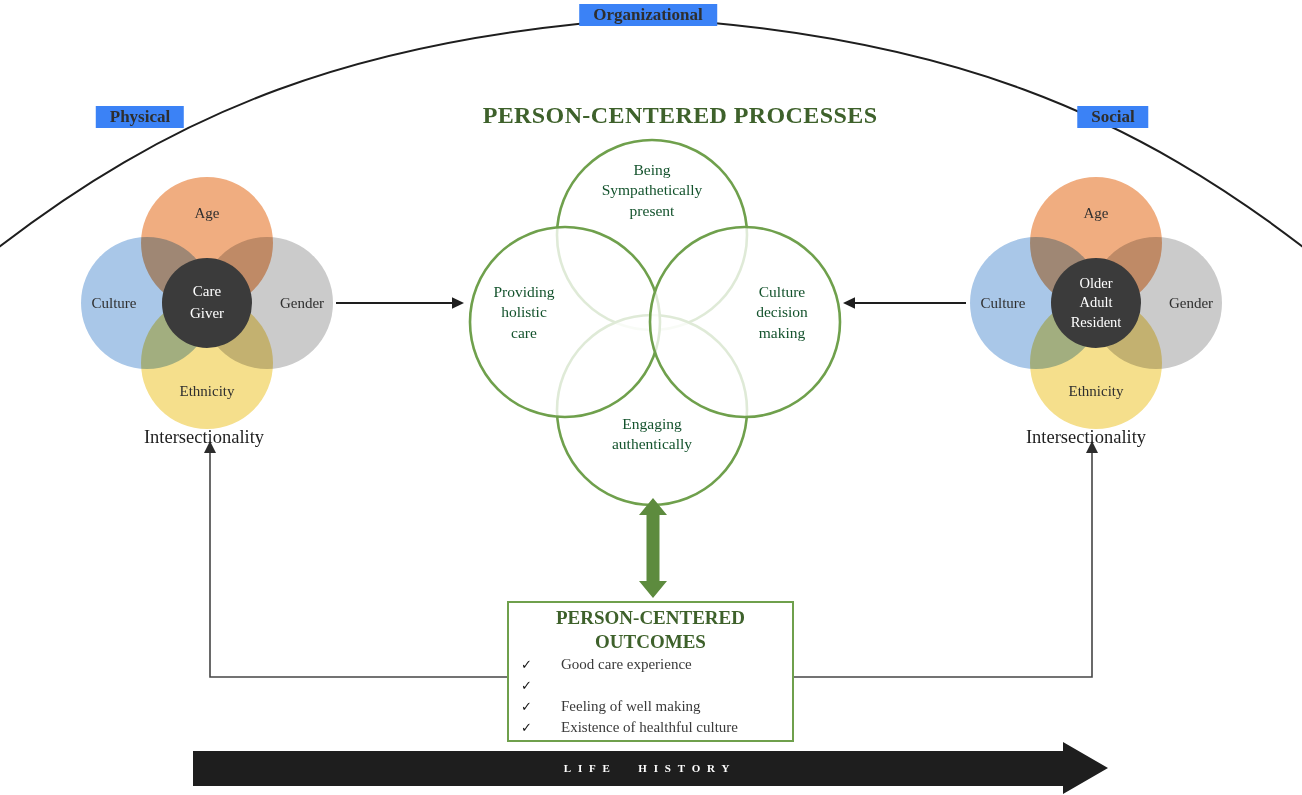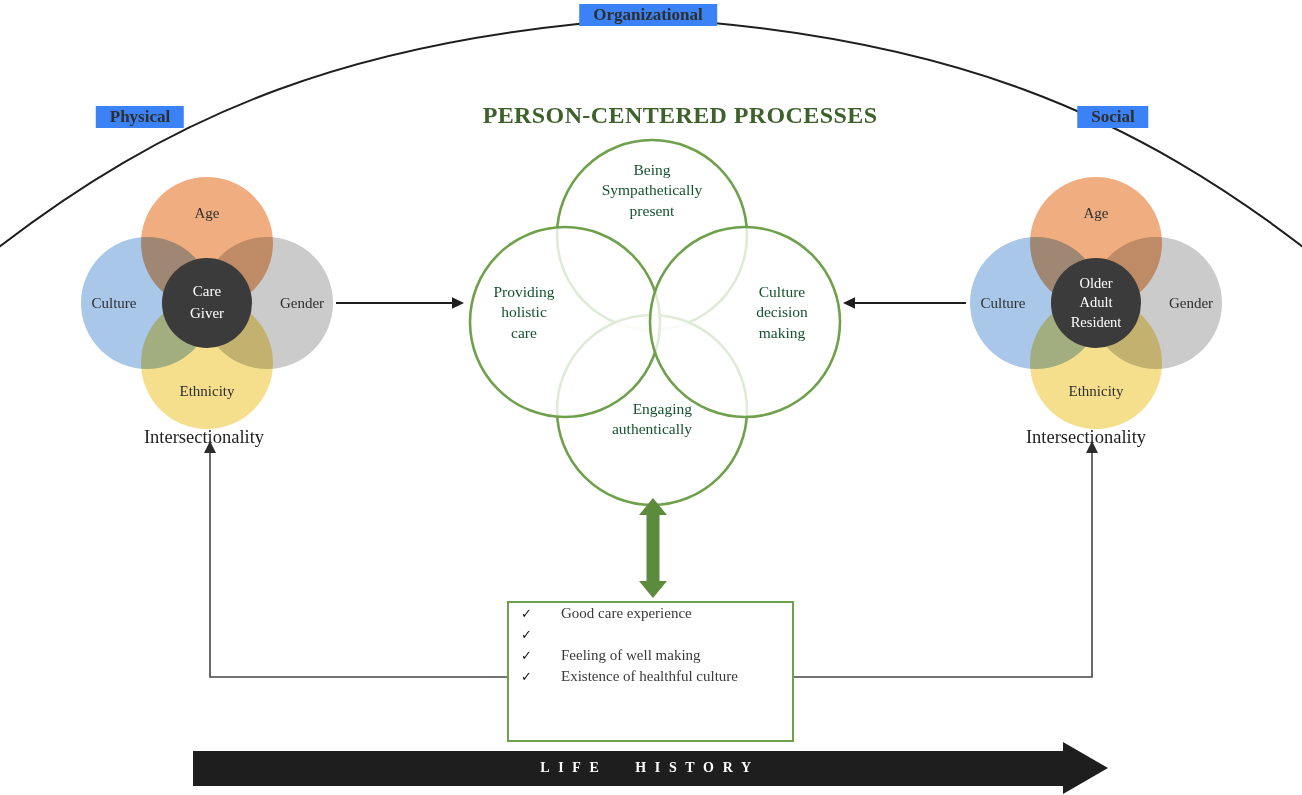--- a/index.html
+++ b/index.html
@@ -64,21 +64,21 @@
     margin-top:3px;text-align:center;font-weight:bold;font-size:19px;line-height:1.25;
     color:var(--green-dark,#3e612b);
   }
   .outcome-item{display:flex;align-items:baseline;font-size:15px;line-height:21px;color:#3a3a3a;}
   .outcome-check{width:26px;padding-left:12px;color:#111;font-family:"DejaVu Sans",sans-serif;font-size:13px;}
   .outcome-text{flex:1;padding-left:14px;}
 
   
   .life-label{
     position:absolute;left:650px;top:768px;transform:translate(-50%,-50%);
-    color:#fff;font-weight:bold;font-size:14px;letter-spacing:.62em;word-spacing:1.1em;white-space:nowrap;
+    color:#fff;font-weight:bold;font-size:11px;letter-spacing:.62em;word-spacing:1.1em;white-space:nowrap;
   }
 </style>
 </head>
 <body>
 
 <div class="canvas">
 
   <svg class="layer" viewBox="0 0 1302 795">
     <path class="arc" d="M -20 262 C 170 110, 360 36, 651 18 C 942 36, 1132 110, 1322 262"></path>
 
@@ -109,21 +109,21 @@
   </svg>
   <div class="circle-label pre" style="left:652px;top:191px;">Being
 Sympathetically
 present</div>
   <div class="circle-label pre" style="left:524px;top:313px;">Providing
 holistic
 care</div>
   <div class="circle-label pre" style="left:782px;top:313px;">Culture
 decision
 making</div>
-  <div class="circle-label pre" style="left:652px;top:419px;text-align:right;">Engaging
+  <div class="circle-label pre" style="left:652px;top:434px;">Engaging
 authentically</div>
 
   <div class="flower" style="left:81px;top:177px;">
     <div class="petal age"></div>
     <div class="petal culture"></div>
     <div class="petal gender"></div>
     <div class="petal ethnicity"></div>
     <div class="petal-label" style="left:126px;top:36px;">Age</div>
     <div class="petal-label" style="left:33px;top:126px;">Culture</div>
     <div class="petal-label" style="left:221px;top:126px;">Gender</div>
@@ -150,20 +150,22 @@
 Resident</span>
     </div>
   </div>
   <div class="intersect-label" style="left:1086px;top:437px;">Intersectionality</div>
 
   <svg class="layer" viewBox="0 0 1302 795">
     <polygon class="garrow" points="653,498 667,515 659.5,515 659.5,581 667,581 653,598 639,581 646.5,581 646.5,515 639,515"></polygon>
   </svg>
 
   <div class="outcomes-box">
+    <div class="outcomes-title pre">PERSON-CENTERED
+OUTCOMES</div>
     <div class="outcome-item">
       <span class="outcome-check">✓</span>
       <span class="outcome-text">Good care experience</span>
     </div>
     <div class="outcome-item">
       <span class="outcome-check">✓</span>
     </div>
     <div class="outcome-item">
       <span class="outcome-check">✓</span>
       <span class="outcome-text">Feeling of well making</span>

